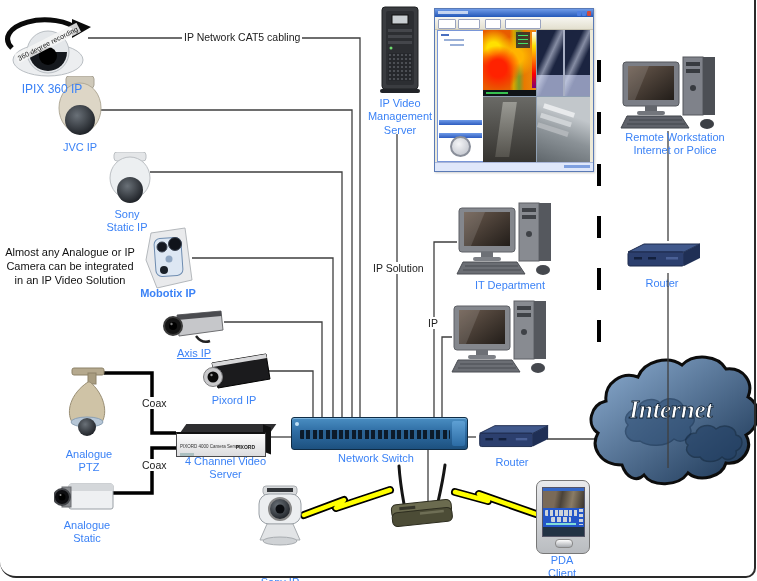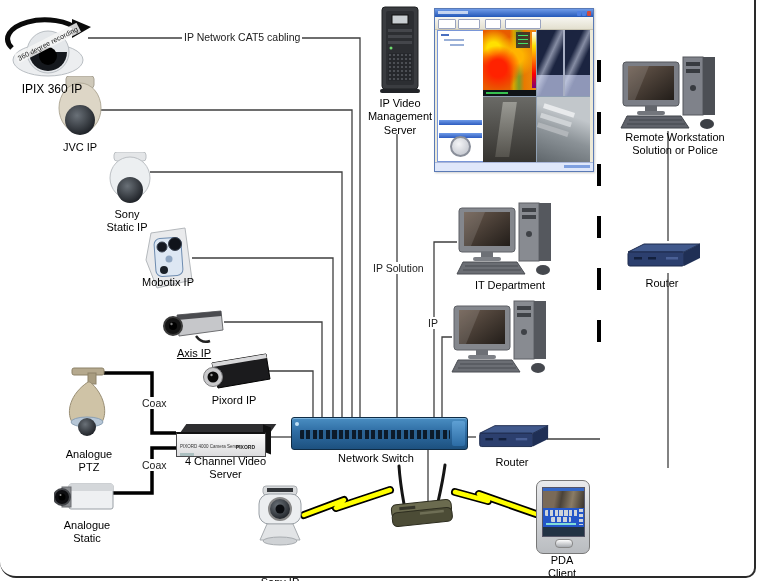--- a/index.html
+++ b/index.html
@@ -7,21 +7,21 @@
     --cloud-dark:#16304f; --cloud-light:#8fb0d4; --bolt-yellow:#ffff00;
     --wap-olive:#4c4c36; --titlebar-blue:#3567c6;
   }
   html,body{margin:0;padding:0;background:#fff;}
   .canvas{position:relative;width:757px;height:581px;background:#fff;overflow:hidden;
           font-family:"Liberation Sans",sans-serif;color:#1f1f1f;}
   .layer{position:absolute;left:0;top:0;width:757px;height:581px;pointer-events:none;}
   .z1{z-index:1}.z4{z-index:4}
   .node{position:absolute;z-index:2;}
   .label{position:absolute;z-index:3;font-size:11px;line-height:1.22;text-align:center;
-         white-space:pre-line;color:#000000;}
+         white-space:pre-line;color:#3b82f6;}
   .ann{position:absolute;z-index:3;font-size:10.5px;background:#fff;padding:0 2px;color:#1c1c1c;}
   .note{position:absolute;z-index:3;font-size:11px;line-height:1.25;text-align:center;
         white-space:pre-line;color:#111;}
   .frame{position:absolute;left:0;top:0;width:754px;height:576px;z-index:5;pointer-events:none;
          border-right:2px solid #2a2a2a;border-bottom:2px solid #2a2a2a;border-radius:0 0 10px 16px;}
 
   
   .switch-body{position:relative;width:175px;height:31px;border-radius:3px;border:1px solid #0f2c45;
     background:linear-gradient(180deg,#4a8ec2 0%,#2e6ca3 45%,#1d517f 100%);box-shadow:inset 0 1px 0 #7db4dd;}
   .switch-ports{position:absolute;left:8px;top:12px;width:150px;height:9px;
@@ -188,32 +188,35 @@
   <div class="node" style="left:106px;top:152px;width:48px;height:56px;">
     <svg width="48" height="56" viewBox="0 0 48 56">
       <rect x="8" y="0" width="32" height="9" rx="3" fill="#e4e6e8" stroke="#bcc0c4"></rect>
       <ellipse cx="24" cy="26" rx="20" ry="21" fill="#eceff1" stroke="#bcc0c4"></ellipse>
       <circle cx="24" cy="38" r="13" fill="url(#smoke)"></circle>
     </svg>
   </div>
   <div class="label" style="left:96px;top:208px;width:62px;">Sony
 Static IP</div>
 
+  <div class="note" style="left:0px;top:246px;width:140px;">Almost any Analogue or IP
+Camera can be integrated
+in an IP Video Solution</div>
 
   <div class="node" style="left:142px;top:226px;width:52px;height:64px;">
     <svg width="52" height="64" viewBox="0 0 52 64">
       <polygon points="9,7 43,2 50,54 15,62 4,34" fill="#e9eaec" stroke="#b4b8bc"></polygon>
       <rect x="13" y="12" width="27" height="38" rx="6" fill="#dde7f3" stroke="#6e8cb0" transform="rotate(-4 26 31)"></rect>
       <circle cx="33" cy="18" r="6.5" fill="#10131a" stroke="#3a4250"></circle>
       <circle cx="20" cy="21" r="5" fill="#141821" stroke="#3a4250"></circle>
       <circle cx="27" cy="33" r="3.5" fill="#8fa6c2"></circle>
       <circle cx="22" cy="44" r="4" fill="#1a2028"></circle>
     </svg>
   </div>
-  <div class="label" style="left:120px;top:276px;width:96px;">Mobotix IP</div>
+  <div class="label" style="left:120px;top:287px;width:96px;font-weight:bold;">Mobotix IP</div>
 
   <div class="node" style="left:162px;top:307px;width:64px;height:38px;">
     <svg width="64" height="38" viewBox="0 0 64 38">
       <polygon points="15,8 59,4 61,23 17,29" fill="#c6c7ca" stroke="#6e6f72"></polygon>
       <polygon points="15,8 59,4 59.5,9 15.5,13" fill="#4a4b4f"></polygon>
       <circle cx="11" cy="19" r="9" fill="#141414" stroke="#3a3a3a" stroke-width="2"></circle>
       <circle cx="11" cy="19" r="4" fill="#000"></circle>
       <circle cx="9.5" cy="17" r="1.2" fill="#7a7a7a"></circle>
       <path d="M34,29 q6,8 14,5" fill="none" stroke="#222" stroke-width="2.5"></path>
     </svg>
@@ -400,21 +403,21 @@
       <polygon points="9,12 30,12 16,46 9,46" fill="#ffffff" opacity="0.12"></polygon>
       <rect x="26" y="52" width="12" height="5" fill="#63666c"></rect>
       <rect x="18" y="57" width="28" height="4" rx="2" fill="#73767c"></rect>
       <polygon points="8,62 62,62 70,74 2,74" fill="#5f626a" stroke="#41444a"></polygon>
       <line x1="10" y1="66" x2="63" y2="66" stroke="#41444a"></line>
       <line x1="8" y1="70" x2="66" y2="70" stroke="#41444a"></line>
       <ellipse cx="88" cy="70" rx="7" ry="5" fill="#3c3f45"></ellipse>
     </svg>
   </div>
   <div class="label" style="left:603px;top:131px;width:144px;">Remote Workstation
-Solution or Police</div>
+Internet or Police</div>
 
   <div class="node" style="left:622px;top:240px;width:80px;height:34px;">
     <svg width="80" height="34" viewBox="0 0 80 34">
       <polygon points="6,12 62,12 78,4 22,4" fill="#41598c" stroke="#1c2a4d"></polygon>
       <rect x="6" y="12" width="56" height="14" rx="2" fill="var(--router-navy)" stroke="#1c2a4d"></rect>
       <polygon points="62,12 78,4 78,18 62,26" fill="#1f2f55"></polygon>
       <rect x="12" y="17" width="8" height="2.5" fill="#13203d"></rect>
       <rect x="26" y="17" width="8" height="2.5" fill="#13203d"></rect>
       <rect x="44" y="17" width="12" height="2.5" fill="#4a6096"></rect>
     </svg>
@@ -426,20 +429,30 @@
       <polygon points="6,12 62,12 78,4 22,4" fill="#41598c" stroke="#1c2a4d"></polygon>
       <rect x="6" y="12" width="56" height="14" rx="2" fill="var(--router-navy)" stroke="#1c2a4d"></rect>
       <polygon points="62,12 78,4 78,18 62,26" fill="#1f2f55"></polygon>
       <rect x="12" y="17" width="8" height="2.5" fill="#13203d"></rect>
       <rect x="26" y="17" width="8" height="2.5" fill="#13203d"></rect>
       <rect x="44" y="17" width="12" height="2.5" fill="#4a6096"></rect>
     </svg>
   </div>
   <div class="label" style="left:481px;top:456px;width:62px;">Router</div>
 
+  <div class="node" style="left:582px;top:345px;width:175px;height:158px;">
+    <svg width="175" height="158" viewBox="0 0 175 158">
+      <path d="M40,120 C18,120 8,102 16,88 C4,80 8,60 24,56 C22,38 40,26 56,32 C62,16 86,10 100,20
+               C112,8 136,10 144,24 C162,22 172,38 166,52 C180,60 178,82 164,90 C172,104 160,120 144,118
+               C140,132 118,138 106,128 C96,142 70,142 62,130 C54,138 44,132 40,120 Z" fill="url(#cg)" stroke="#0c0c0c" stroke-width="3"></path>
+      <path d="M58,96 C46,98 40,88 46,80 C40,74 46,64 56,64 C58,54 72,52 78,58 C86,50 100,54 102,64 C112,64 116,76 108,82 C112,92 100,100 92,94 C84,102 66,102 58,96 Z" fill="#2a4a70" opacity="0.55" stroke="#16304f" stroke-width="1.5"></path>
+      <path d="M118,112 C108,114 102,106 106,100 C100,96 106,88 114,88 C116,80 128,78 134,84 C142,78 154,82 154,90 C162,92 162,102 154,106 C156,112 146,118 140,112 C134,118 122,118 118,112 Z" fill="#223f63" opacity="0.6" stroke="#14293f" stroke-width="1.5"></path>
+      <text x="89" y="73" text-anchor="middle" font-size="25" font-weight="bold" font-style="italic" fill="#ffffff" stroke="#0f2236" stroke-width="0.8" font-family="Liberation Serif, serif">Internet</text>
+    </svg>
+  </div>
 
   <div class="node" style="left:253px;top:480px;width:55px;height:66px;">
     <svg width="55" height="66" viewBox="0 0 55 66">
       <rect x="10" y="6" width="34" height="9" rx="3" fill="#d8dadc" stroke="#a8acb0"></rect>
       <rect x="14" y="8" width="26" height="4" fill="#33363a"></rect>
       <rect x="6" y="14" width="42" height="30" rx="10" fill="#eceef0" stroke="#9aa0a6"></rect>
       <circle cx="27" cy="29" r="11" fill="url(#smoke)" stroke="#888" stroke-width="2"></circle>
       <circle cx="27" cy="29" r="4.5" fill="#0a0c10"></circle>
       <polygon points="14,44 40,44 47,60 7,60" fill="#e2e4e6" stroke="#a8acb0"></polygon>
       <ellipse cx="27" cy="61" rx="17" ry="4" fill="#cfd2d5" stroke="#a8acb0"></ellipse>

